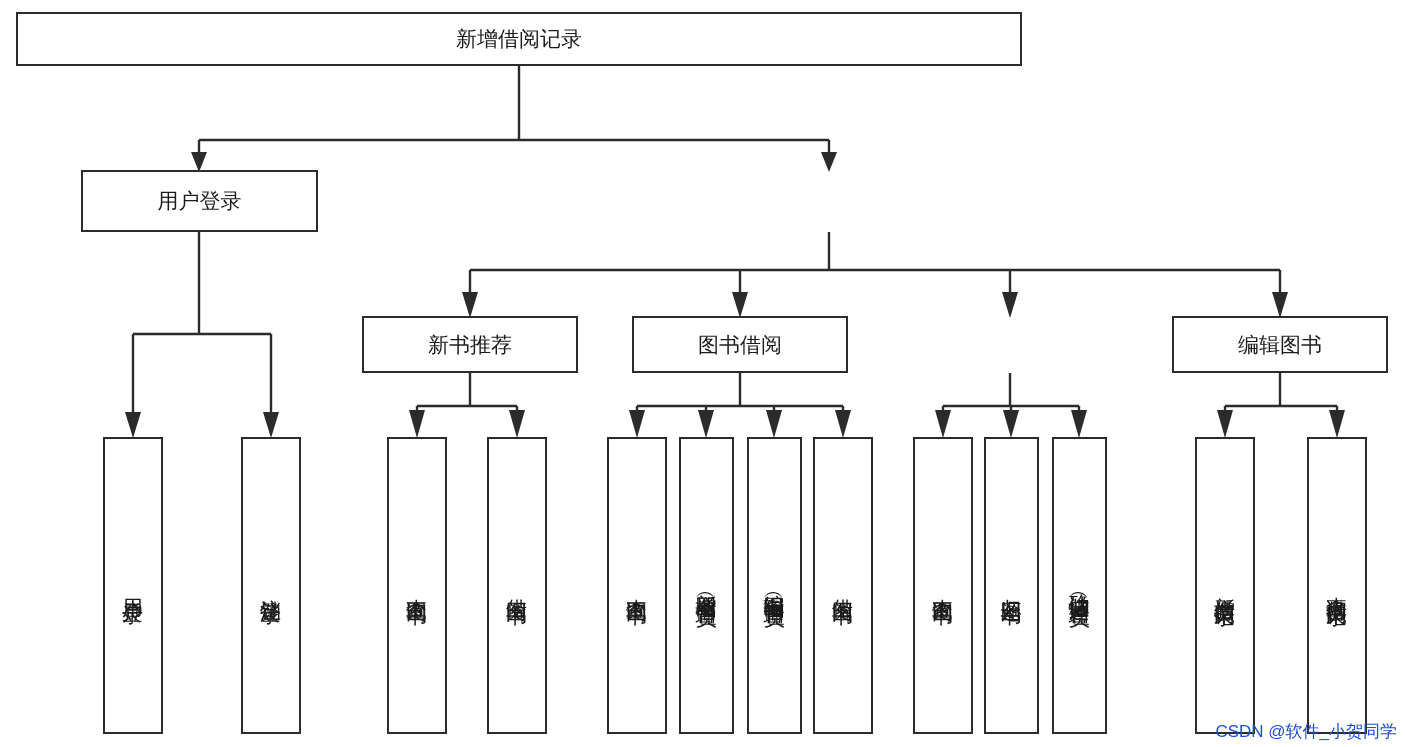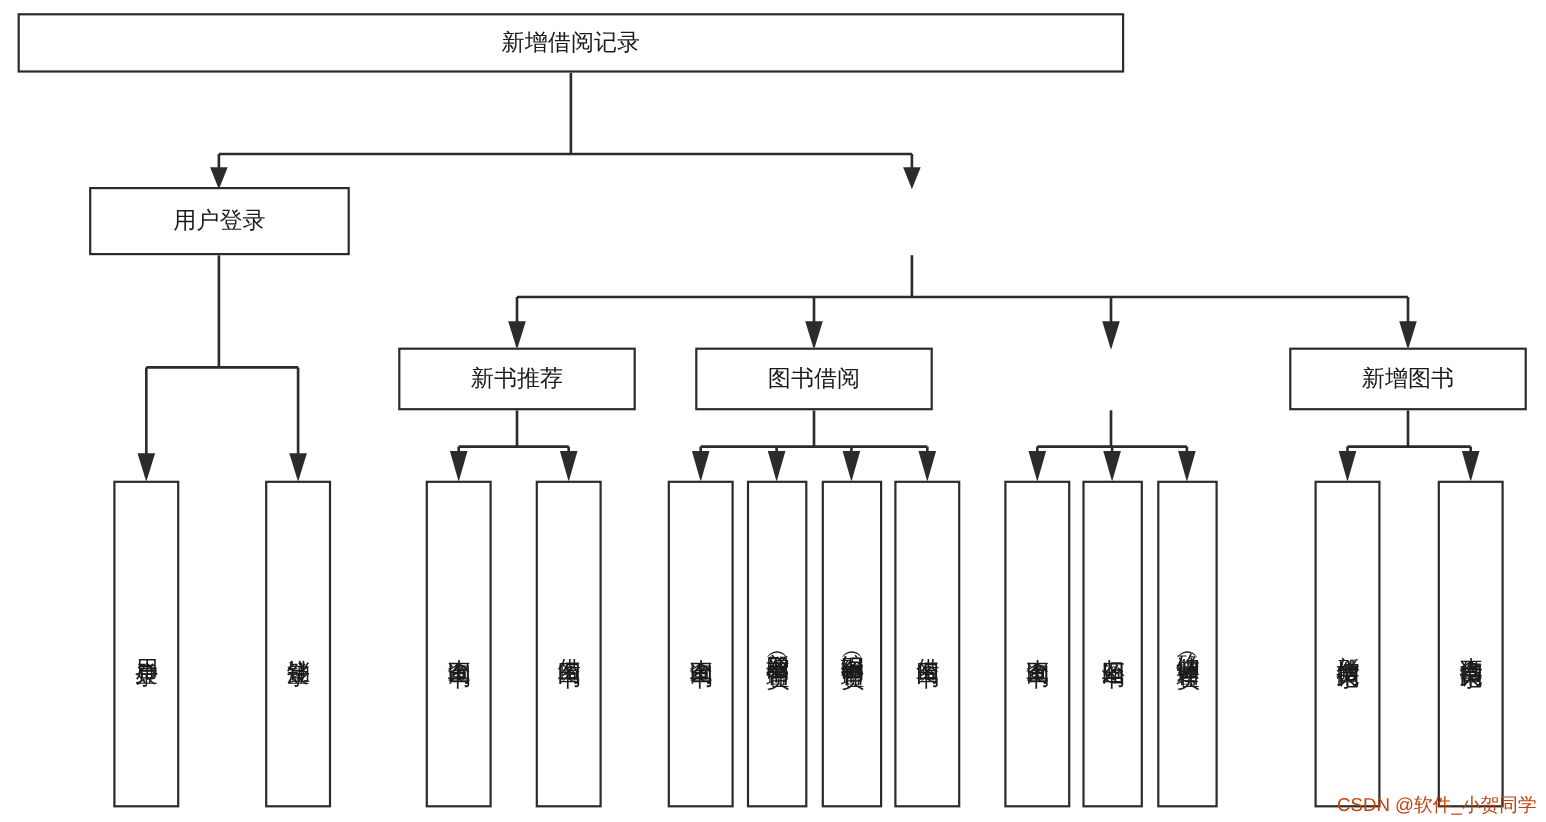--- a/index.html
+++ b/index.html
@@ -70,21 +70,21 @@
     line-height: 1;
     white-space: nowrap;
   }
 
   
   #watermark {
     position: absolute;
     right: 8px;
     bottom: 4px;
     font-size: 17px;
-    color: #c2410c;
+    color: #1d4ed8;
     white-space: nowrap;
     pointer-events: none;
     font-family: "Liberation Sans", "DejaVu Sans", sans-serif;
   }
 </style>
 </head>
 <body>
 
 <div id="canvas">
 
@@ -164,21 +164,21 @@
   <div class="node node-l3" style="left:362px; top:316px; width:216px; height:57px;">
     <span class="label">新书推荐</span>
   </div>
 
   <div class="node node-l3" style="left:632px; top:316px; width:216px; height:57px;">
     <span class="label">图书借阅</span>
   </div>
 
 
   <div class="node node-l3" style="left:1172px; top:316px; width:216px; height:57px;">
-    <span class="label">新增图书</span>
+    <span class="label">编辑图书</span>
   </div>
 
   <div class="node node-leaf" style="left:103px; top:437px; width:60px; height:297px;">
     <span class="label">用户登录</span>
   </div>
 
   <div class="node node-leaf" style="left:241px; top:437px; width:60px; height:297px;">
     <span class="label">注销登录</span>
   </div>
 

